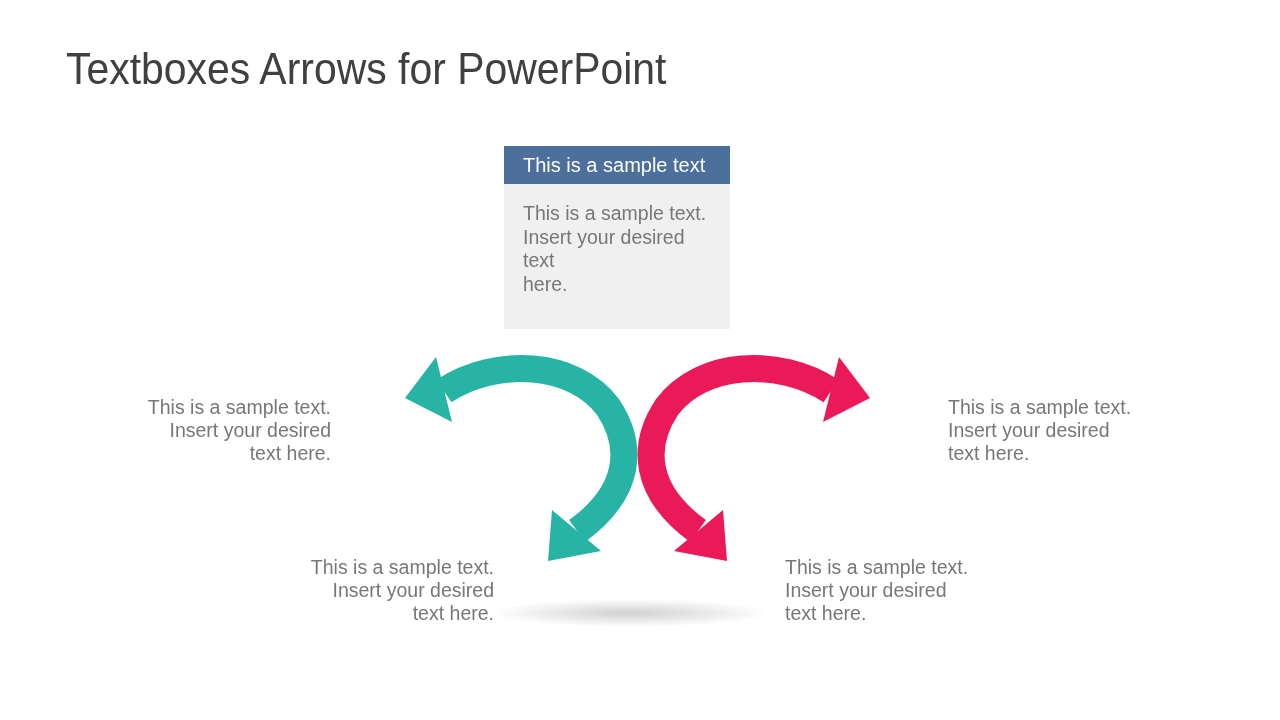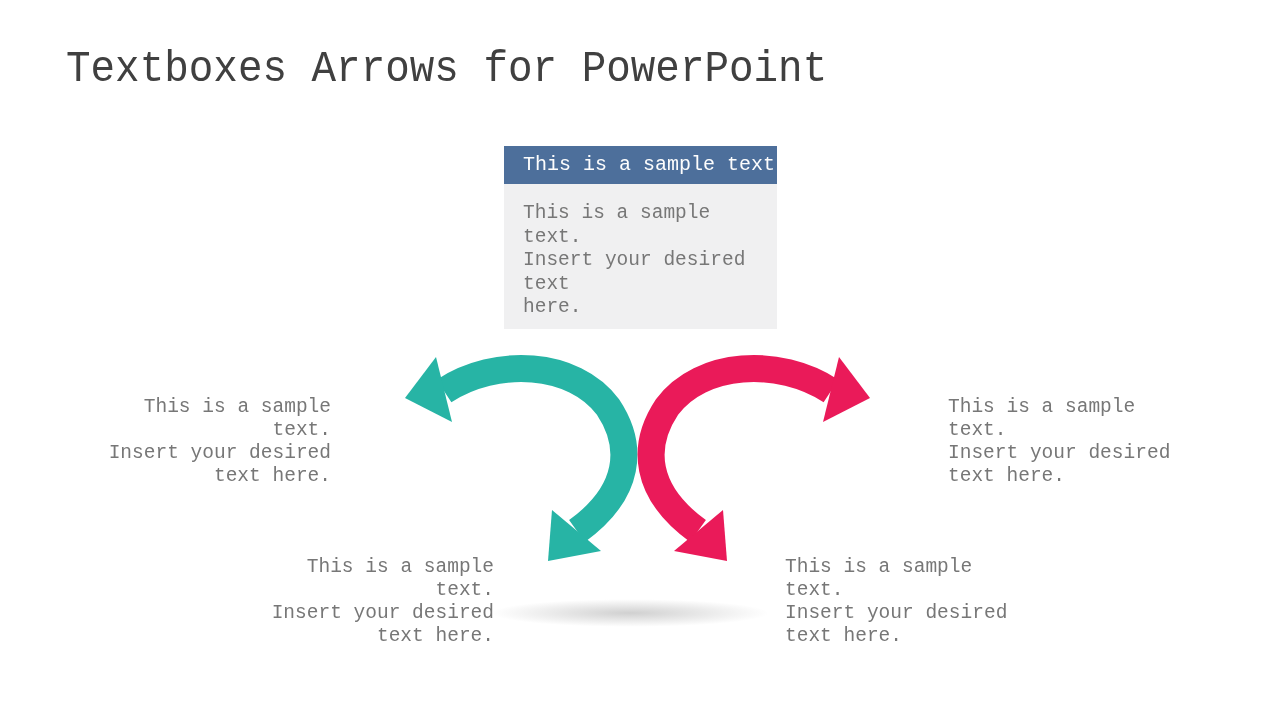--- a/index.html
+++ b/index.html
@@ -1,26 +1,26 @@
 <!DOCTYPE html>
 <html><head>
 <meta charset="utf-8">
 <style>
   html,body{margin:0;padding:0;background:#fff;}
   #slide{
     position:relative;width:1280px;height:720px;background:#ffffff;overflow:hidden;
-    font-family:Liberation Mono, monospace;
+    font-family:Liberation Sans, sans-serif;
   }
   #title{
     position:absolute;left:66px;top:46px;
     font-size:44px;line-height:1.05;color:#404040;
     transform:scaleX(0.93);transform-origin:0 0;white-space:nowrap;
   }
   #textbox{
-    position:absolute;left:504px;top:146px;width:273px;
+    position:absolute;left:504px;top:146px;width:226px;
   }
   #textbox-header{
     background:#4d6f9b;color:#fdfdfd;height:38px;line-height:38px;
     font-size:20px;padding-left:19px;box-sizing:border-box;
   }
   #textbox-body{
     background:#f0f0f1;height:145px;box-sizing:border-box;
     padding:18px 18px 0 19px;color:#777777;font-size:19.5px;line-height:23.5px;
     white-space:pre-line;
   }

